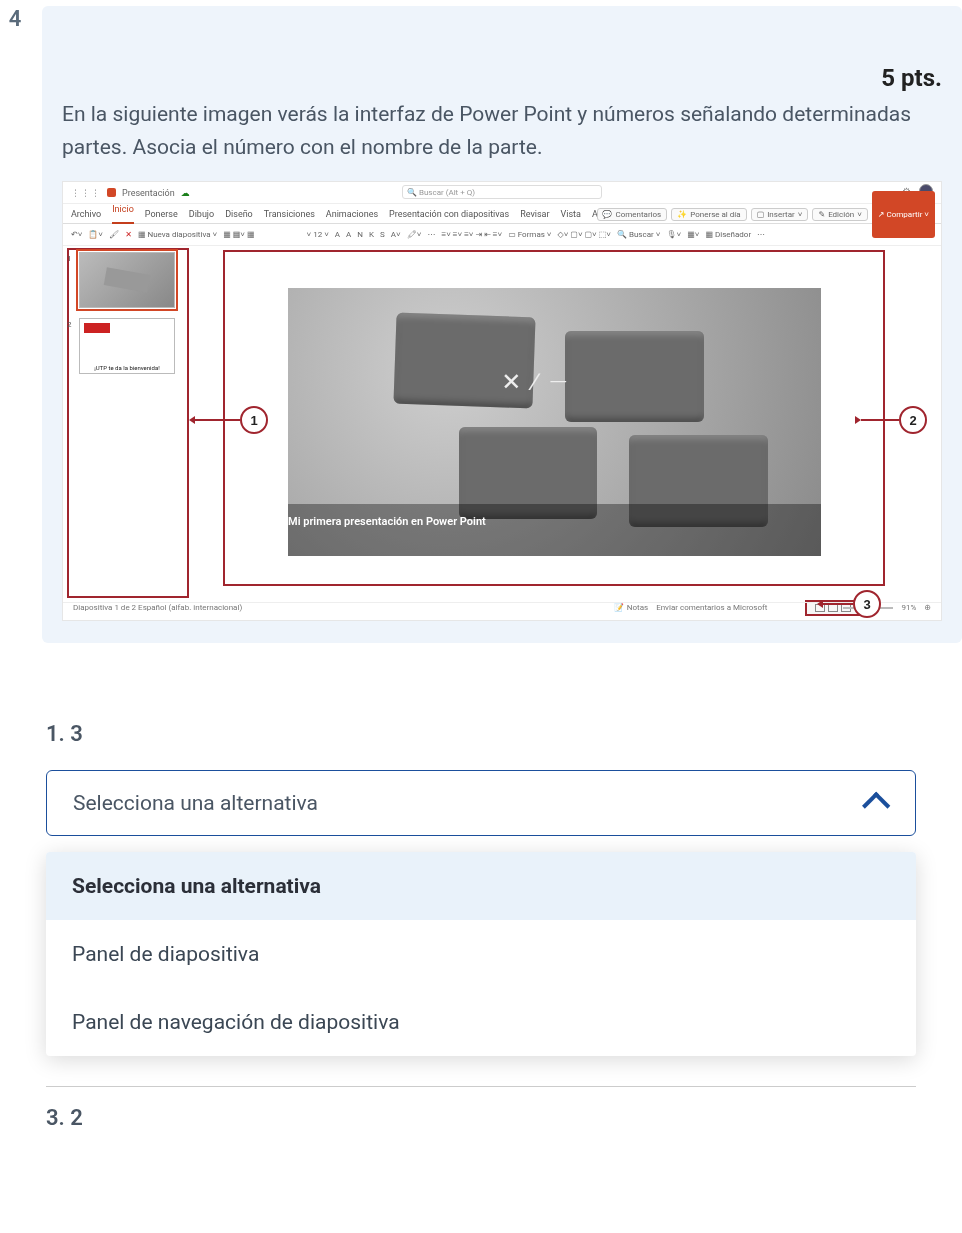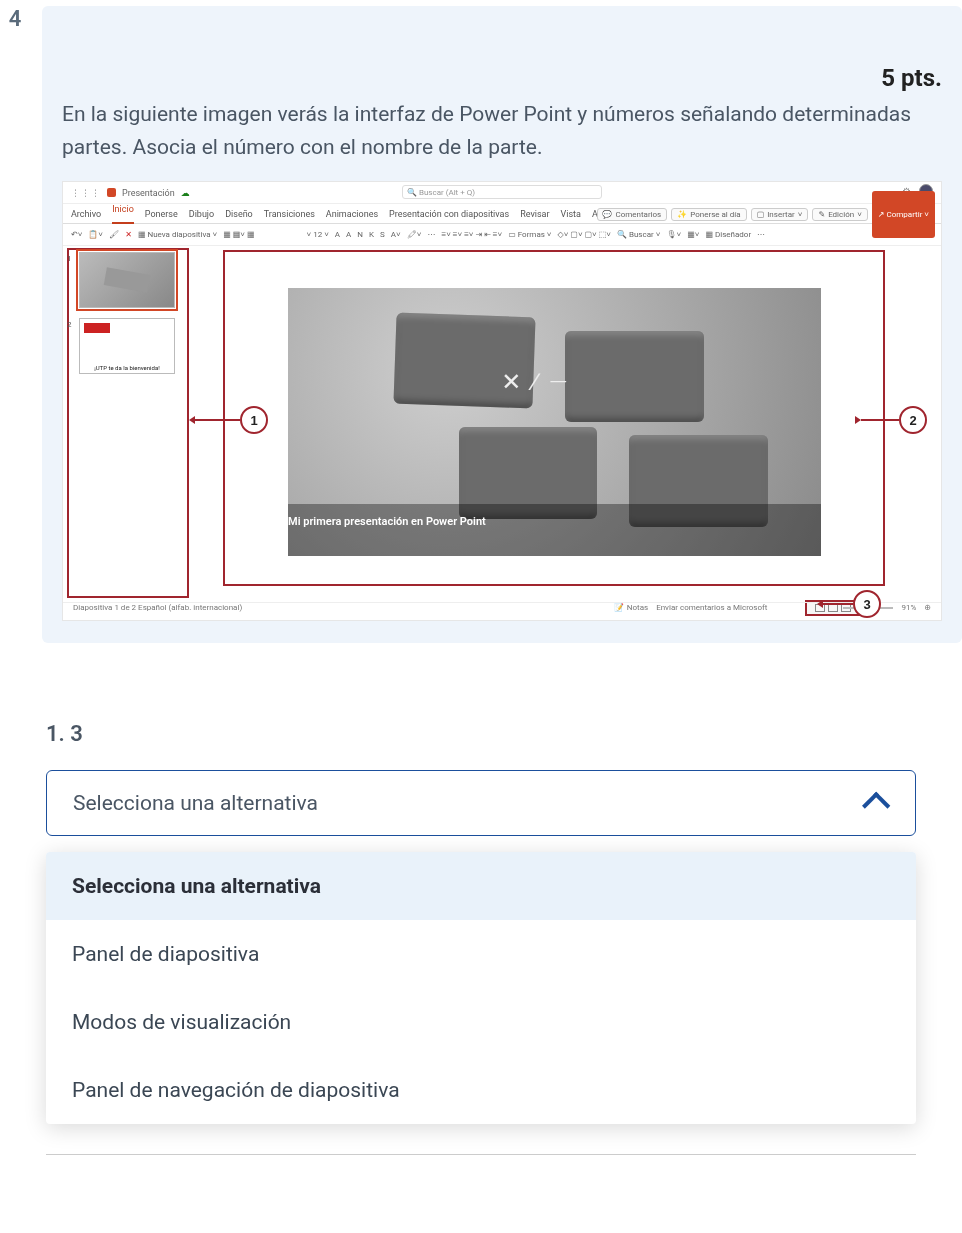--- a/index.html
+++ b/index.html
@@ -302,21 +302,21 @@
     <div class="ans-title">1. 3</div>
 
     <div class="select-box">
       <span>Selecciona una alternativa</span>
       <span class="chevron-up"></span>
     </div>
 
     <div class="dropdown">
       <div class="opt selected">Selecciona una alternativa</div>
       <div class="opt">Panel de diapositiva</div>
-      <div class="opt">Modos de visualización</div>
       <div class="opt">Panel de navegación de diapositiva</div>
     </div>
 
     <hr class="divider">
 
+    <div class="ans-title">3. 2</div>
   </div>
 
 </div>
 
 </body></html>

